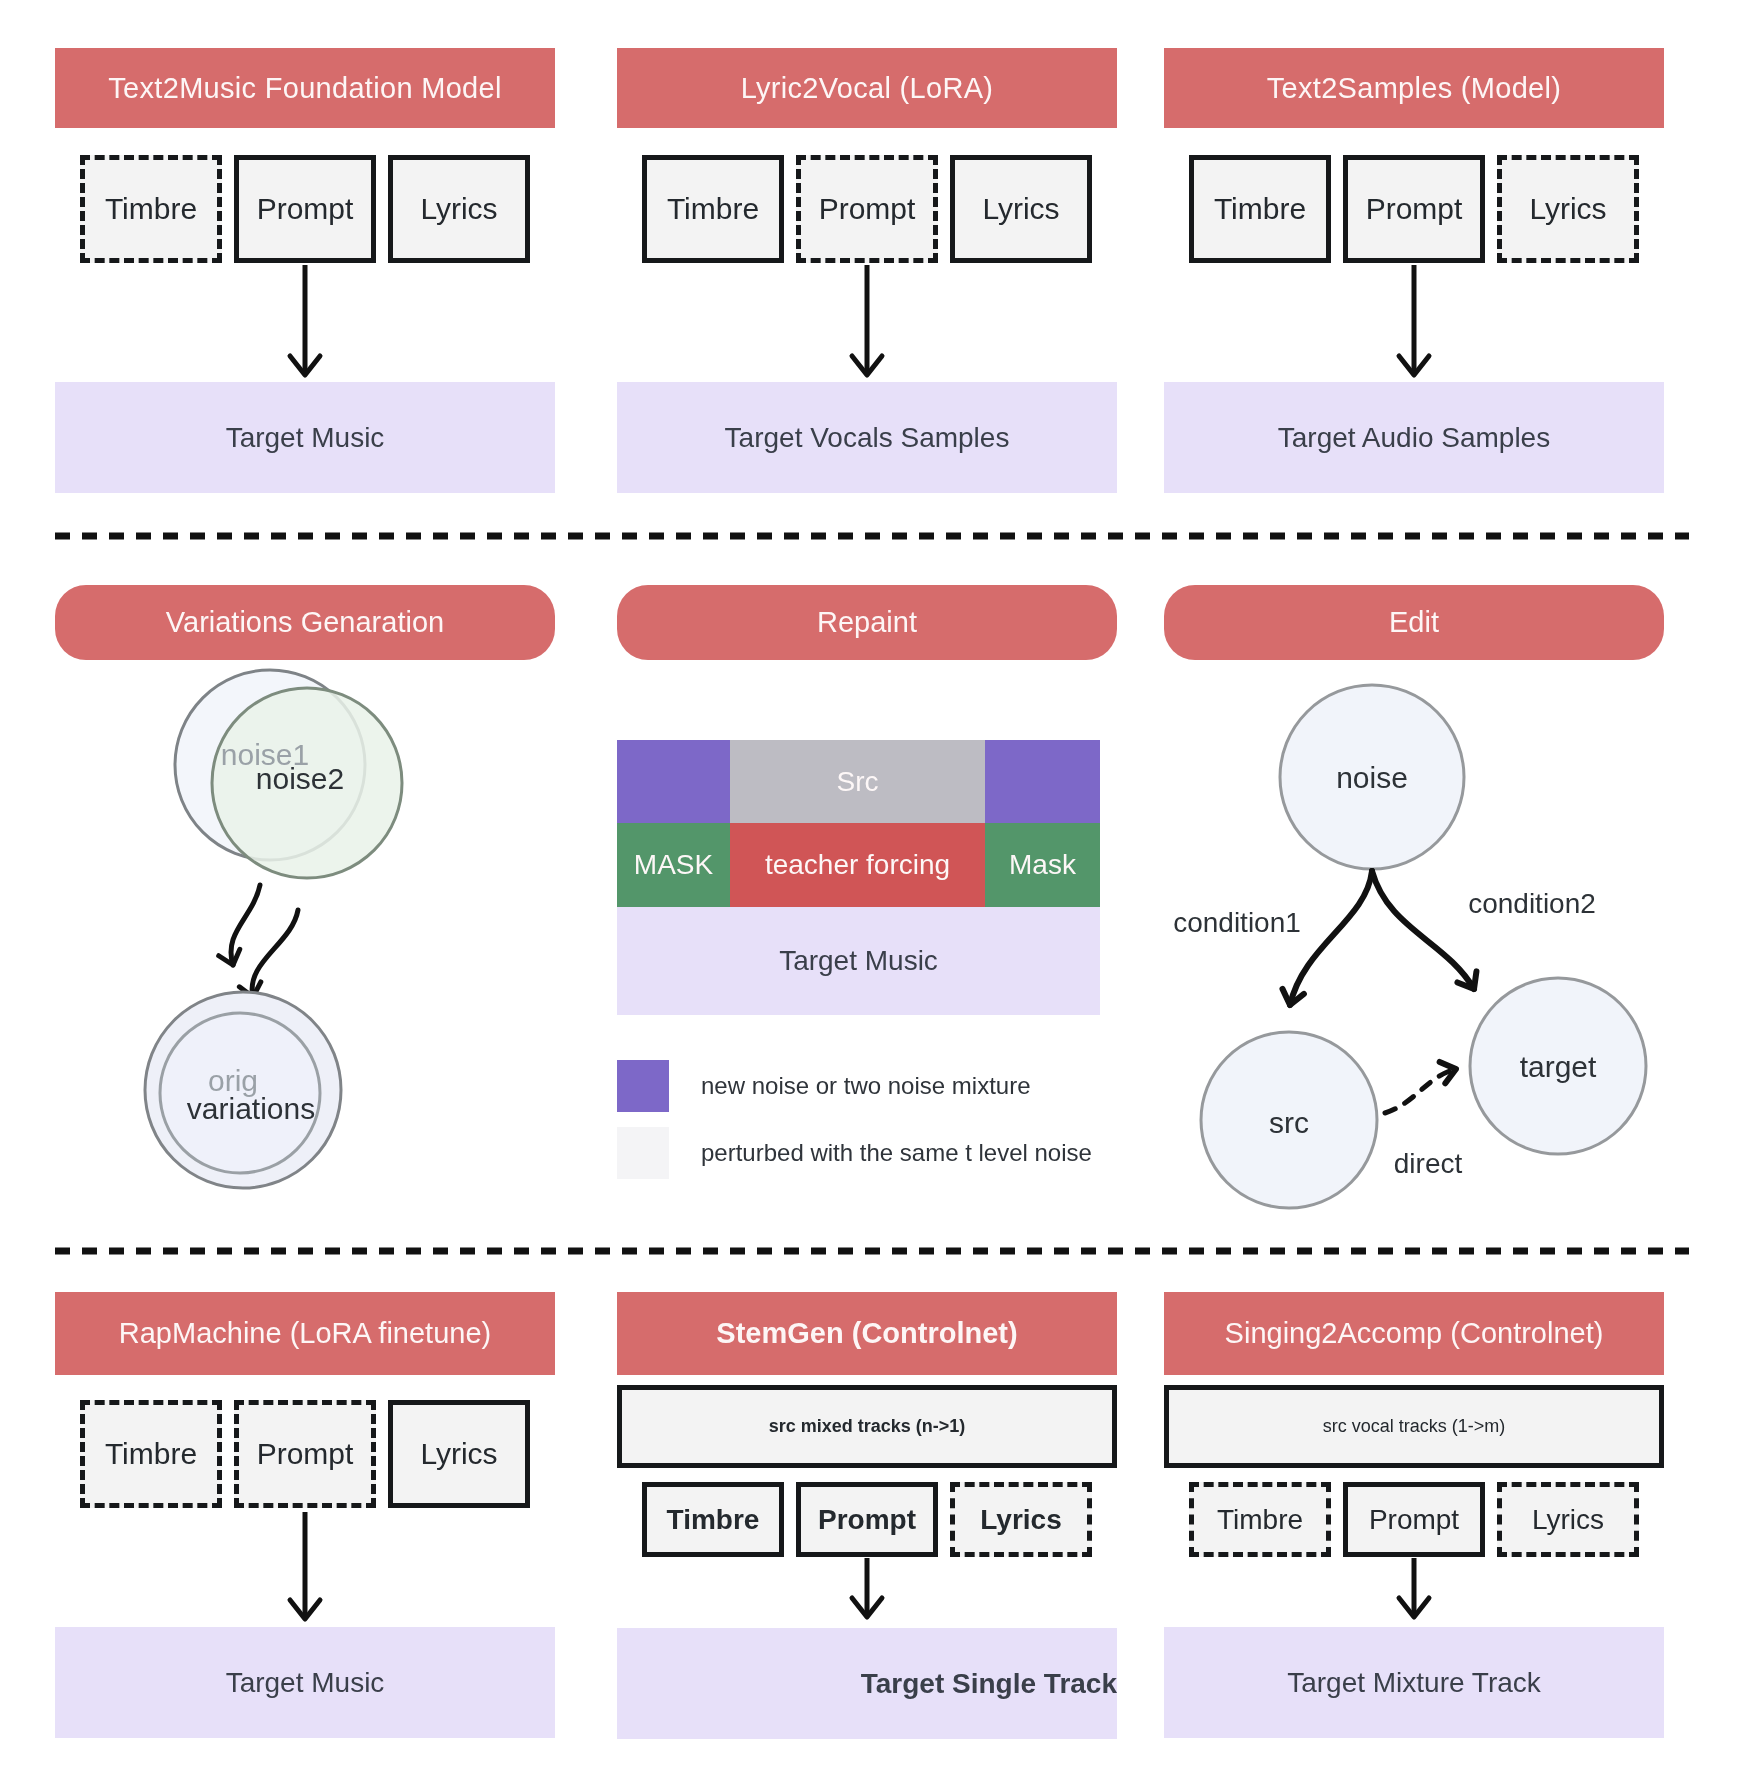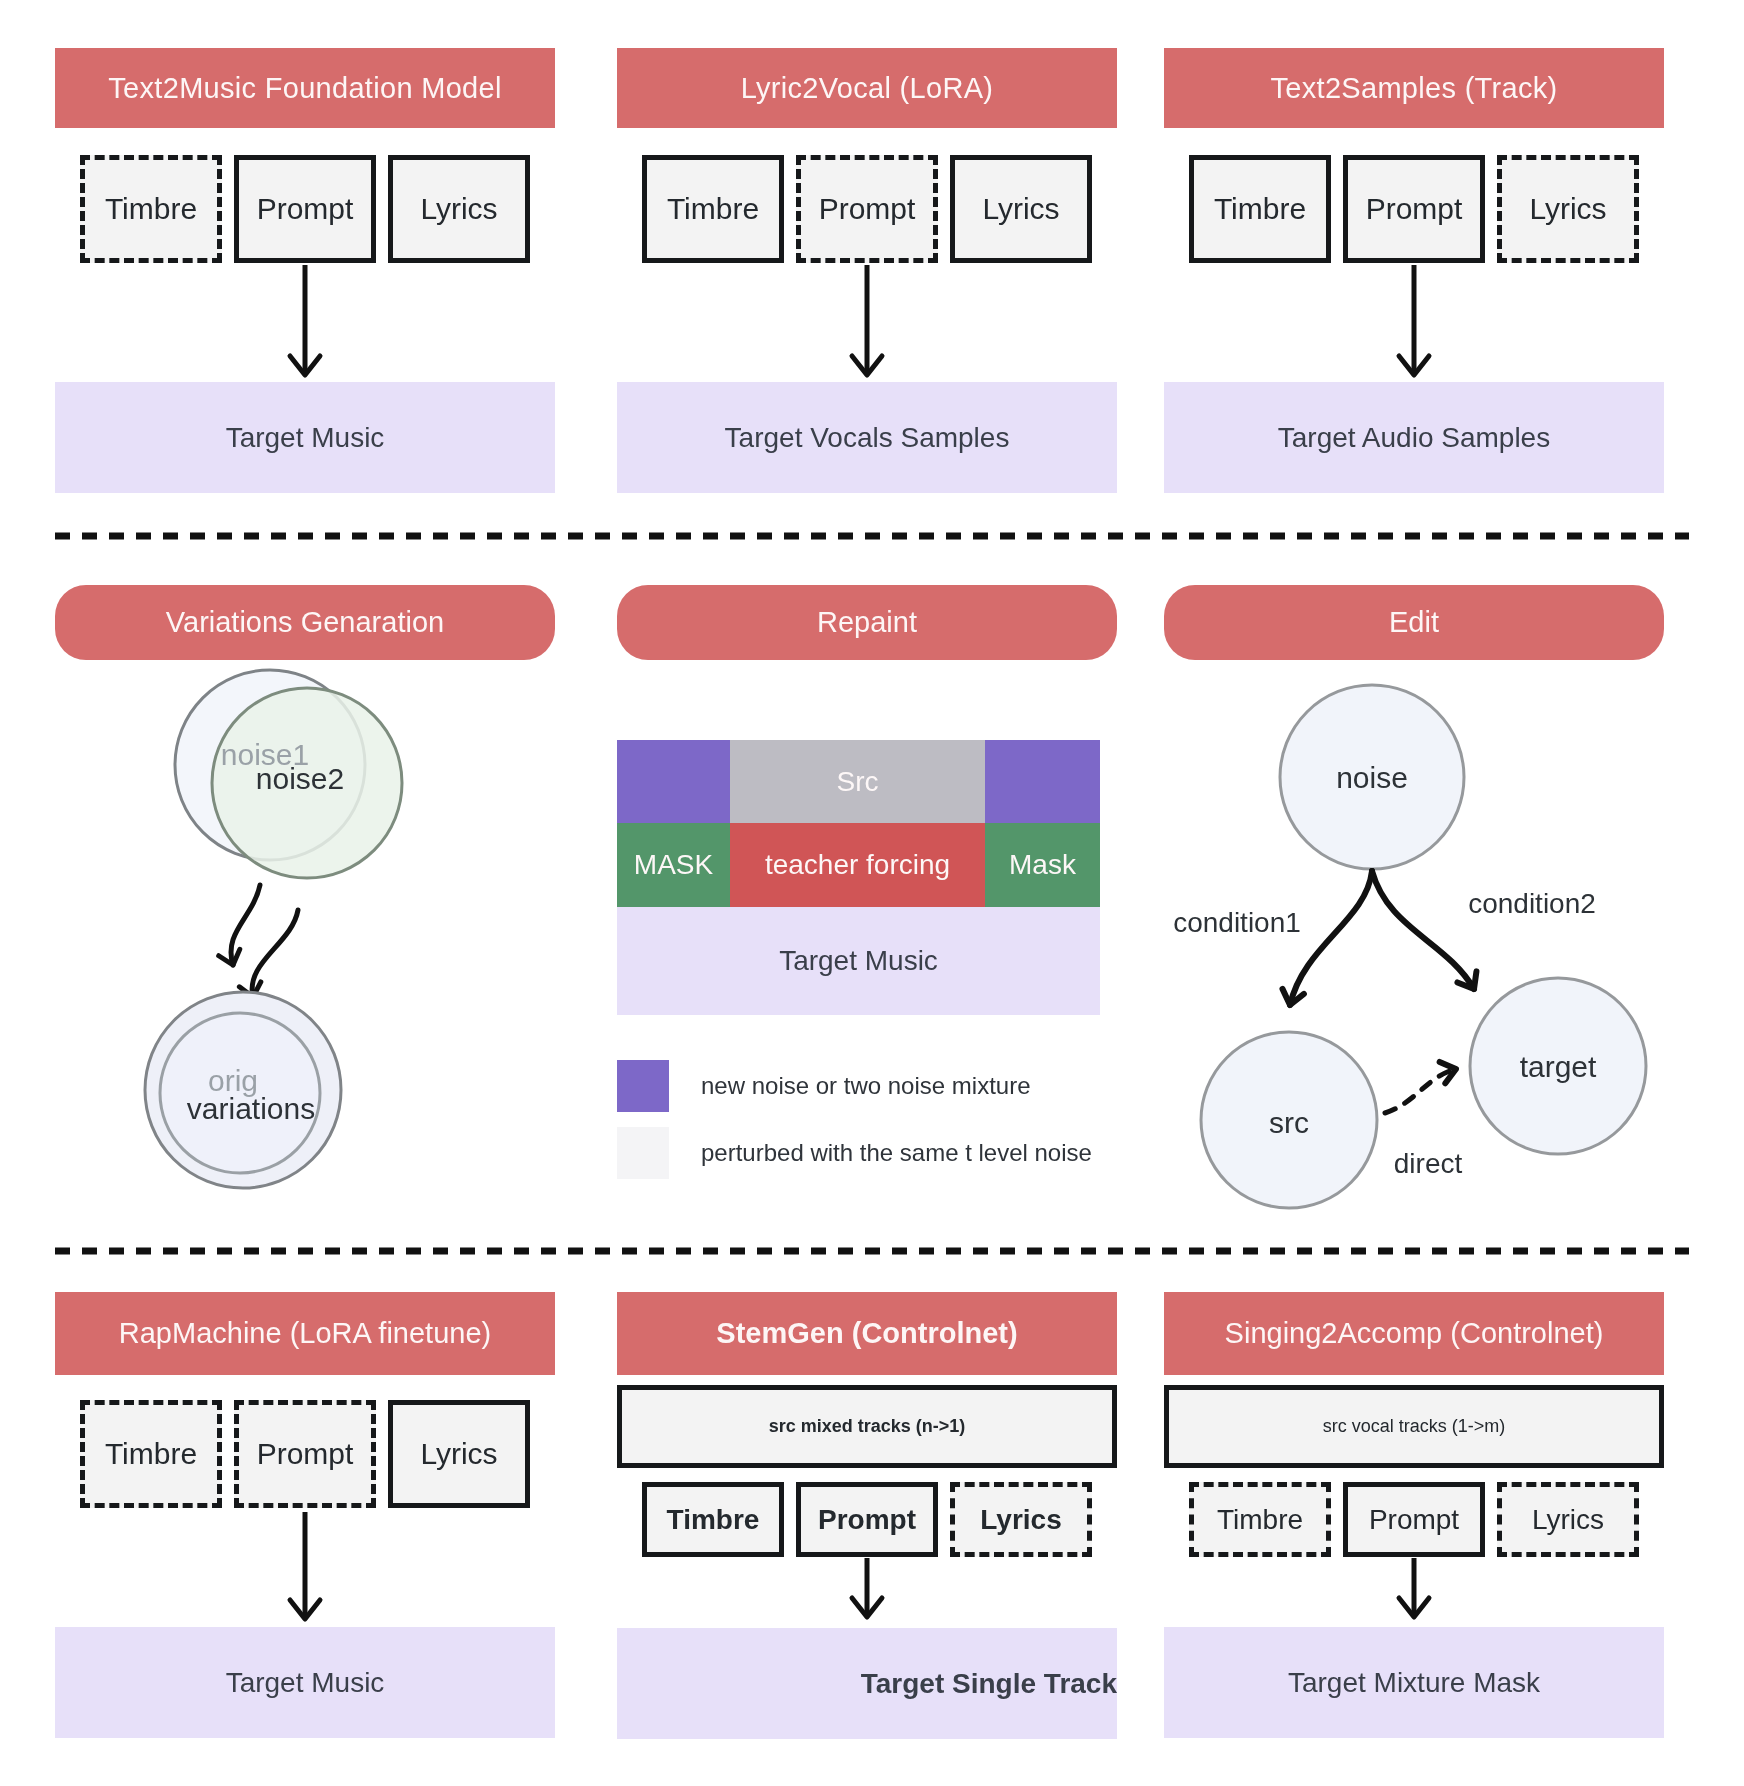--- a/index.html
+++ b/index.html
@@ -88,21 +88,21 @@
     <svg class="varrow" style="top:217px;" width="44" height="115">
       <line x1="22" y1="0" x2="22" y2="107" stroke="#111" stroke-width="5"></line>
       <polyline points="7,91 22,110 37,91" fill="none" stroke="#111" stroke-width="5" stroke-linecap="round" stroke-linejoin="round"></polyline>
     </svg>
     <div class="target" style="top:334px;">
         <span>Target Vocals Samples</span>
       </div>
   </div>
 
   <div class="panel" style="left:1164px;top:48px;height:445px;">
-    <div class="hdr">Text2Samples (Track)</div>
+    <div class="hdr">Text2Samples (Model)</div>
     <div class="inputs r1-inputs">
       <div class="inbox solid">
           <span>Timbre</span>
         </div>
       <div class="inbox solid">
           <span>Prompt</span>
         </div>
       <div class="inbox dashed">
           <span>Lyrics</span>
         </div>
@@ -264,17 +264,17 @@
         </div>
       <div class="inbox inbox-sm dashed">
           <span>Lyrics</span>
         </div>
     </div>
     <svg class="varrow" style="top:266px;" width="44" height="64">
       <line x1="22" y1="0" x2="22" y2="56" stroke="#111" stroke-width="5"></line>
       <polyline points="7,40 22,59 37,40" fill="none" stroke="#111" stroke-width="5" stroke-linecap="round" stroke-linejoin="round"></polyline>
     </svg>
     <div class="target" style="top:335px;">
-        <span>Target Mixture Mask</span>
+        <span>Target Mixture Track</span>
       </div>
   </div>
 
 </div>
 
 </body></html>

